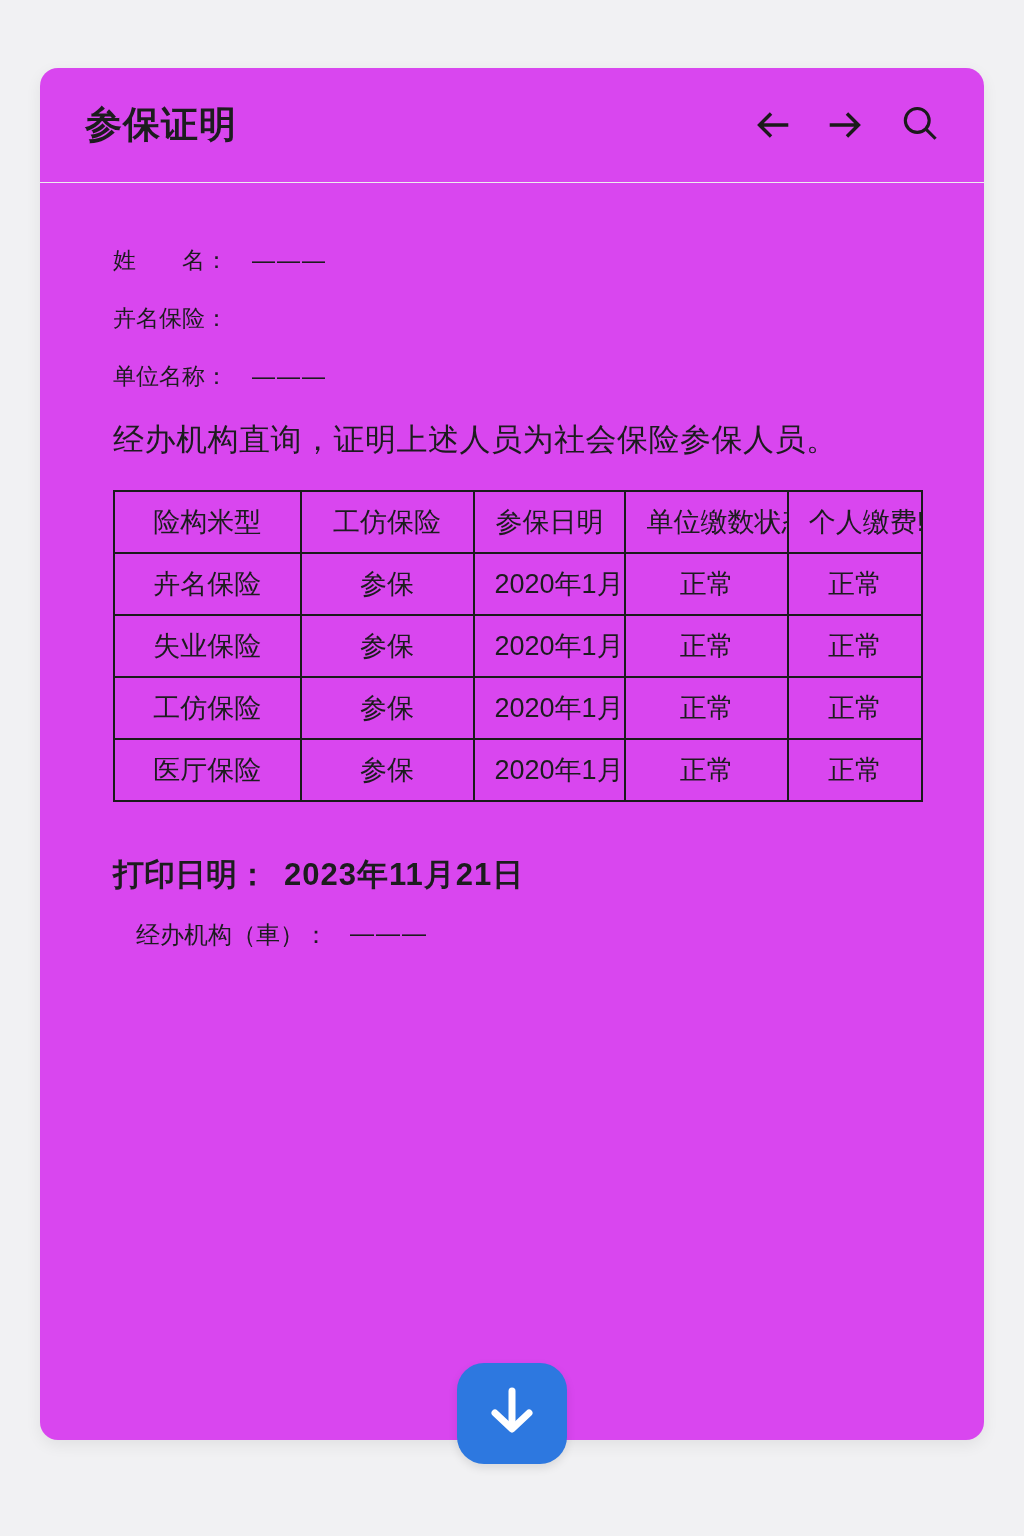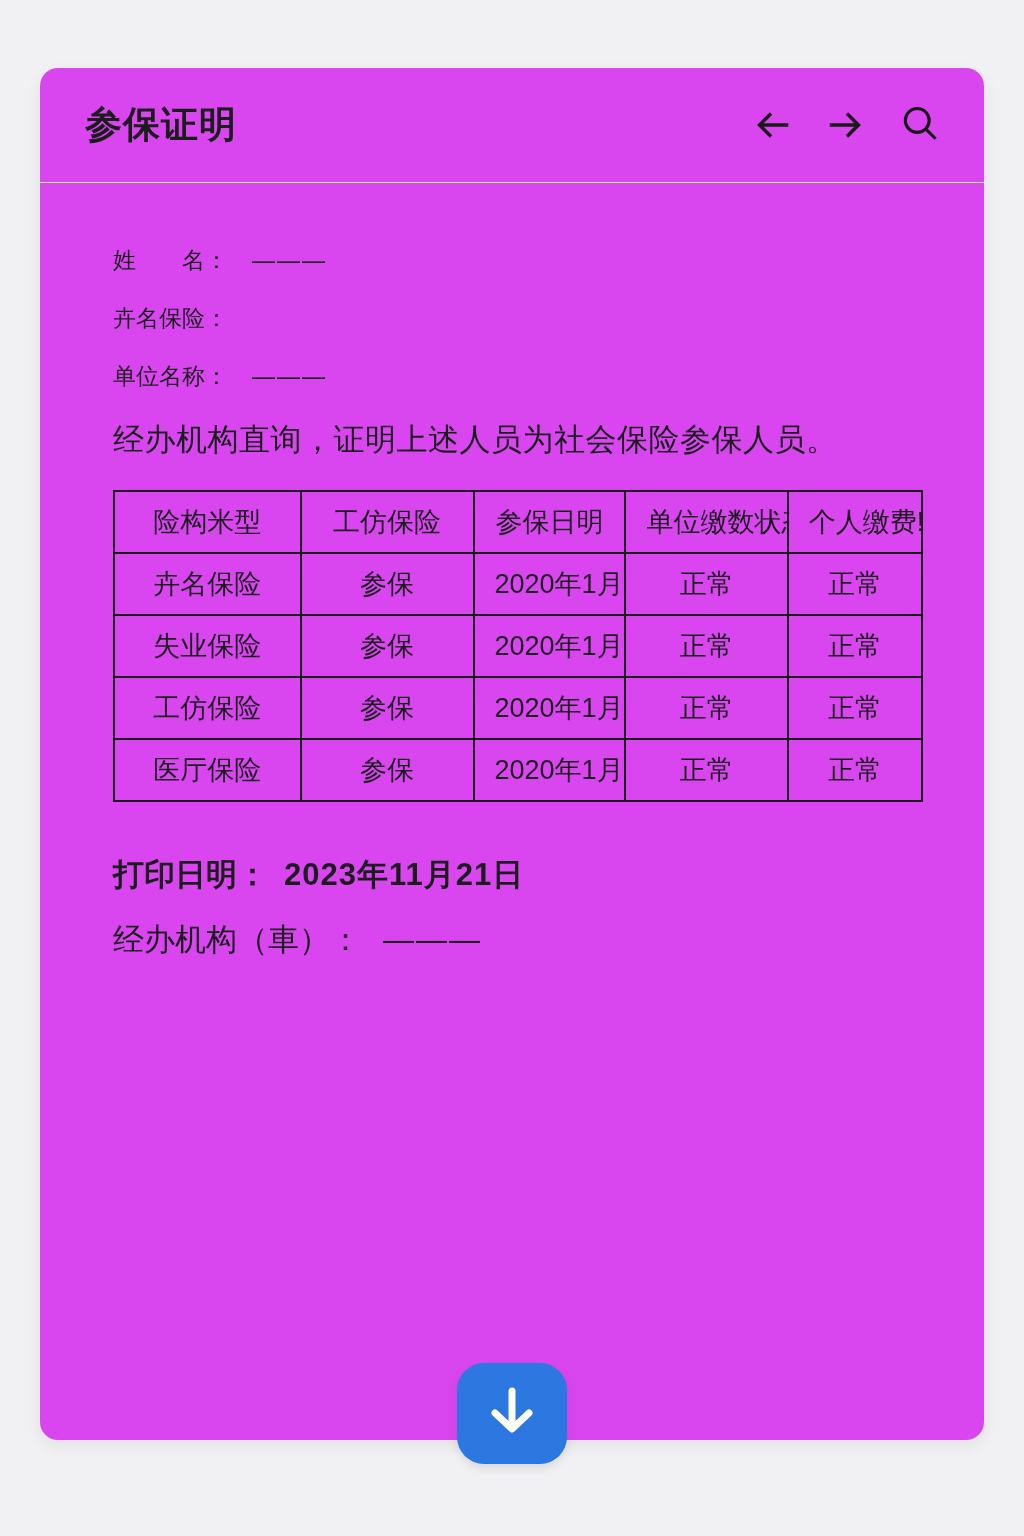--- a/index.html
+++ b/index.html
@@ -81,21 +81,21 @@
     overflow: hidden;
     white-space: nowrap;
   }
   .ins-table col:nth-child(1) { width: 23.1%; }
   .ins-table col:nth-child(2) { width: 21.4%; }
   .ins-table col:nth-child(3) { width: 18.8%; }
   .ins-table col:nth-child(4) { width: 20.1%; }
   .ins-table col:nth-child(5) { width: 16.6%; }
   
   .print-row { margin-top: 52px; font-size: 31px; display: flex; align-items: baseline; font-weight: bold; }
-  .agency-row { margin-top: 23px; font-size: 31px; display: flex; align-items: center; }
+  .agency-row { margin-top: 23px; font-size: 24px; display: flex; align-items: flex-start; margin-left: 23px; }
   .print-row .val { margin-left: 16px; letter-spacing: 1px; }
   .agency-row .val { margin-left: 22px; letter-spacing: 2px; }
   
   .download-btn {
     position: absolute;
     left: 457px; top: 1363px;
     width: 110px; height: 101px;
     border-radius: 27px;
     border: none;
     background: #2D78E0;

